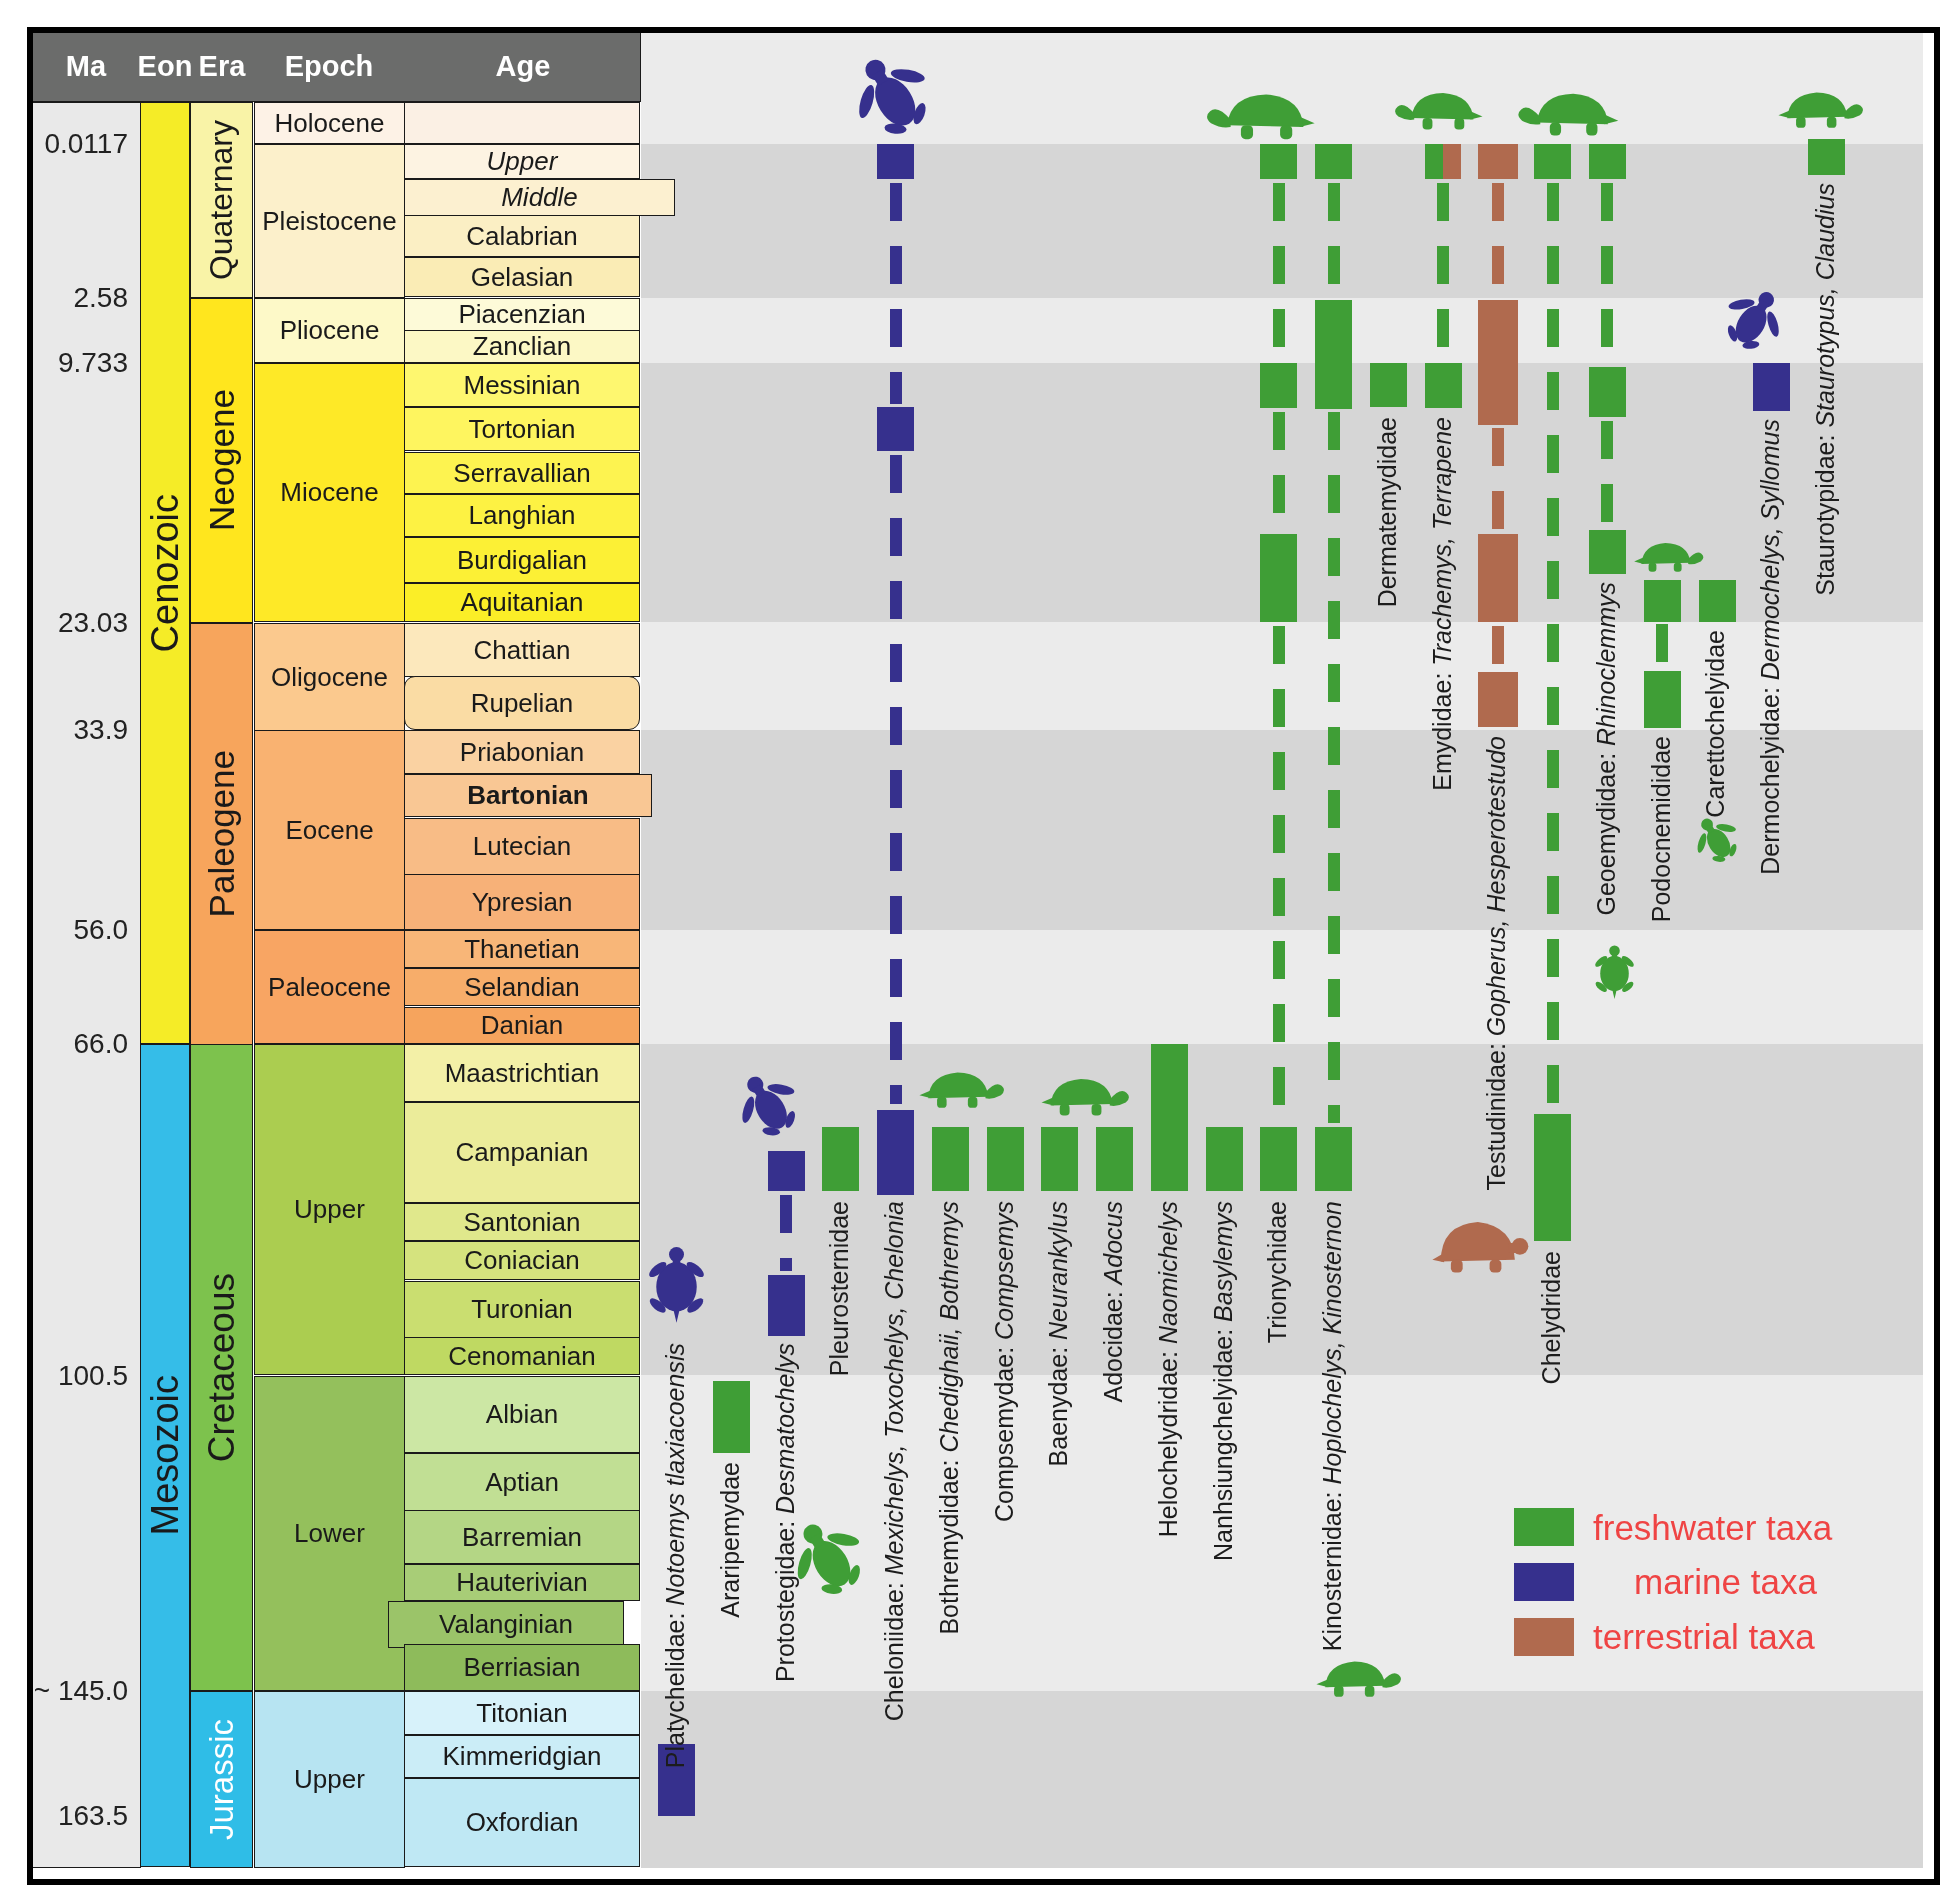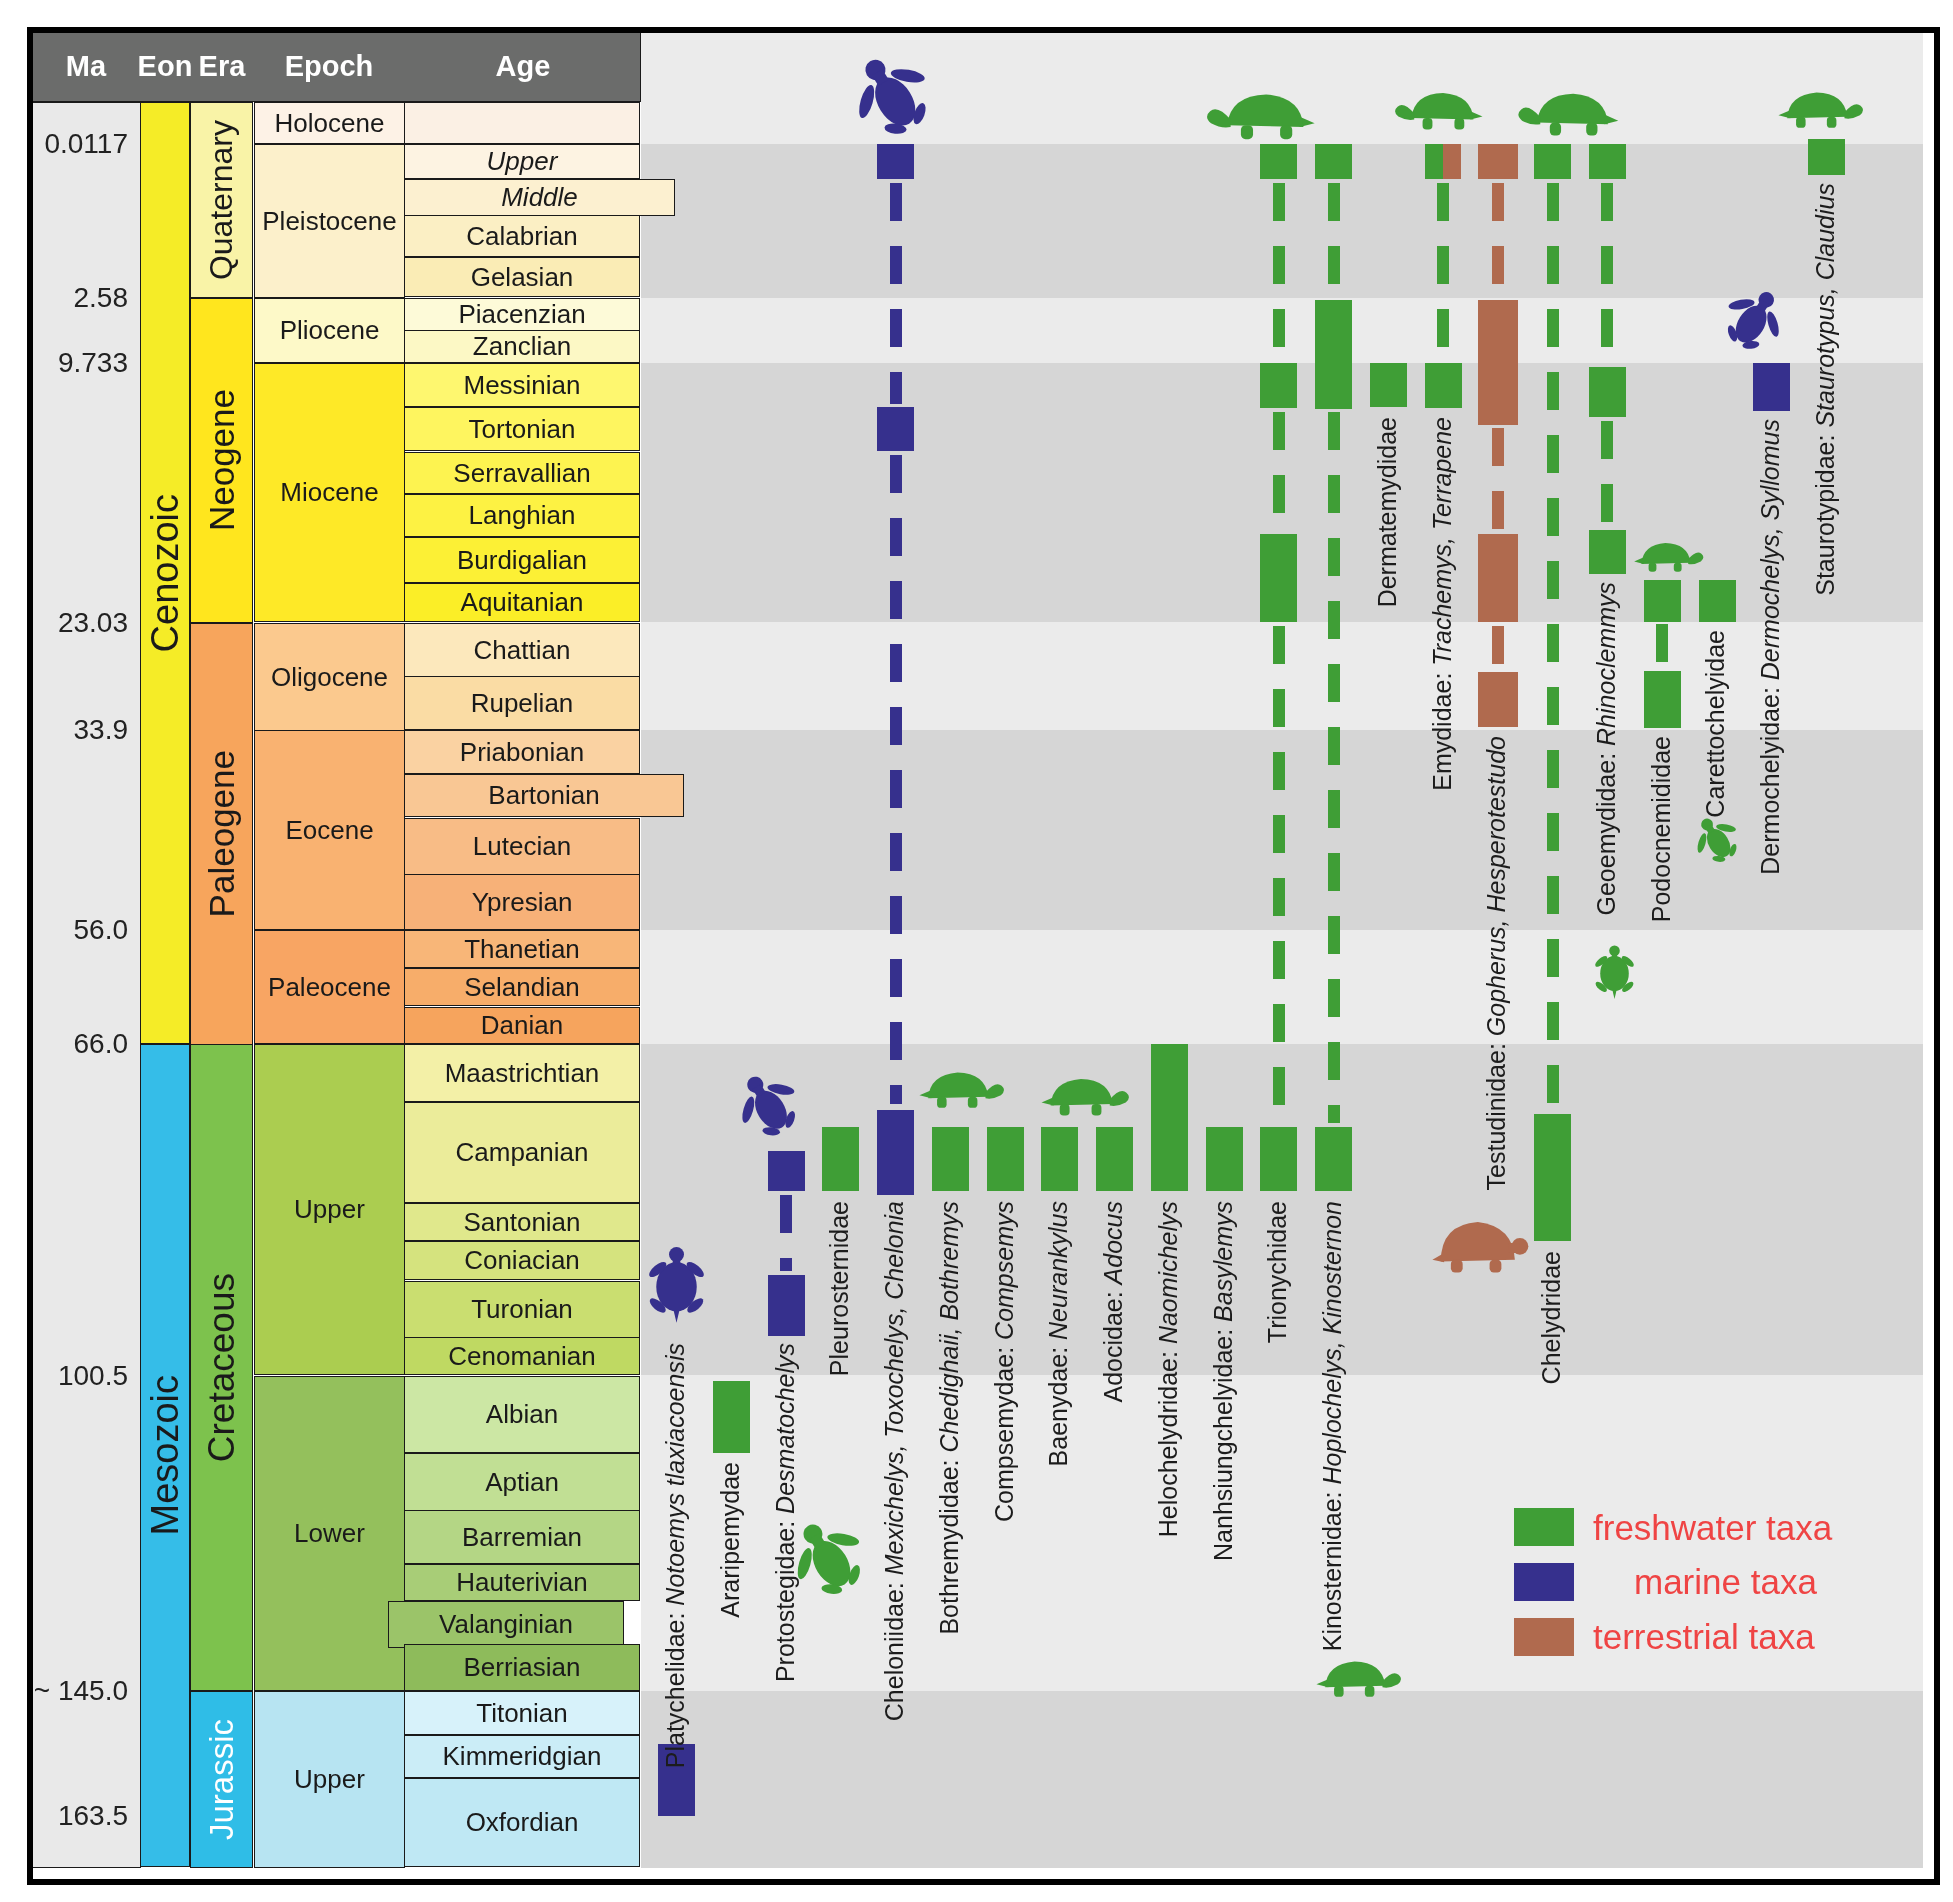--- a/index.html
+++ b/index.html
@@ -356,27 +356,27 @@
       </div>
       <div class="cell agecell" style="left: 404px; top: 537px; width: 236px; height: 46px; background: rgb(252, 240, 53);">
         <span>Burdigalian</span>
       </div>
       <div class="cell agecell" style="left: 404px; top: 583px; width: 236px; height: 39px; background: rgb(251, 238, 39);">
         <span>Aquitanian</span>
       </div>
       <div class="cell agecell" style="left: 404px; top: 623px; width: 236px; height: 54px; background: rgb(252, 232, 188);">
         <span>Chattian</span>
       </div>
-      <div class="cell agecell" style="left: 404px; top: 676px; width: 236px; height: 54px; background: rgb(250, 220, 164);">
+      <div class="cell agecell" style="left: 404px; top: 676px; width: 236px; height: 54px; background: rgb(250, 220, 164); border-radius: 11px;">
         <span>Rupelian</span>
       </div>
       <div class="cell agecell" style="left: 404px; top: 730px; width: 236px; height: 44px; background: rgb(250, 210, 162);">
         <span>Priabonian</span>
       </div>
-      <div class="cell agecell" style="left: 404px; top: 774px; width: 280px; height: 43px; background: rgb(249, 199, 148);">
+      <div class="cell agecell" style="left: 404px; top: 774px; width: 248px; height: 43px; background: rgb(249, 199, 148); font-weight: bold;">
         <span>Bartonian</span>
       </div>
       <div class="cell agecell" style="left: 404px; top: 818px; width: 236px; height: 57px; background: rgb(248, 188, 134);">
         <span>Lutecian</span>
       </div>
       <div class="cell agecell" style="left: 404px; top: 874px; width: 236px; height: 56px; background: rgb(247, 177, 120);">
         <span>Ypresian</span>
       </div>
       <div class="cell agecell" style="left: 404px; top: 930px; width: 236px; height: 38px; background: rgb(248, 182, 120);">
         <span>Thanetian</span>

